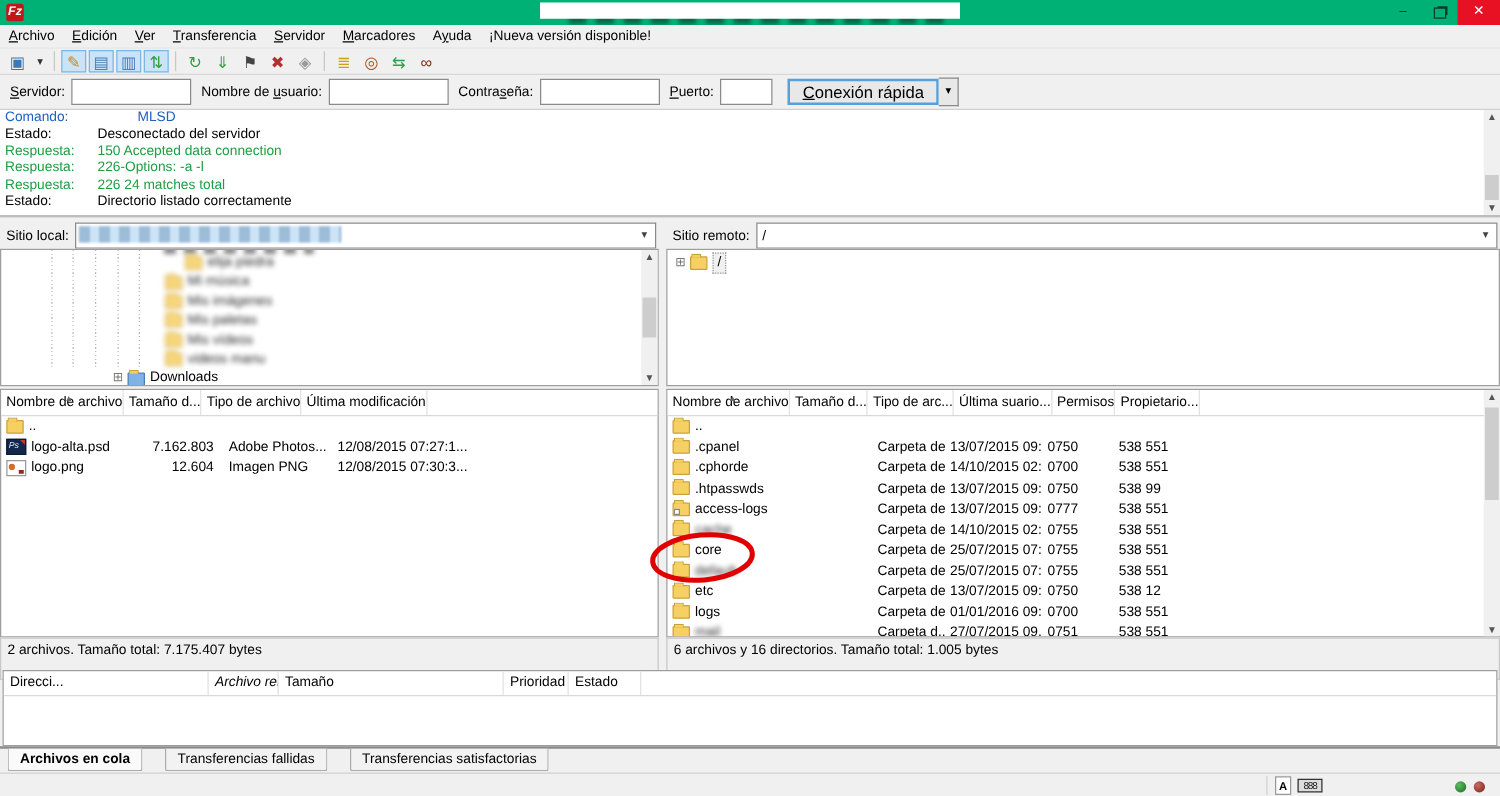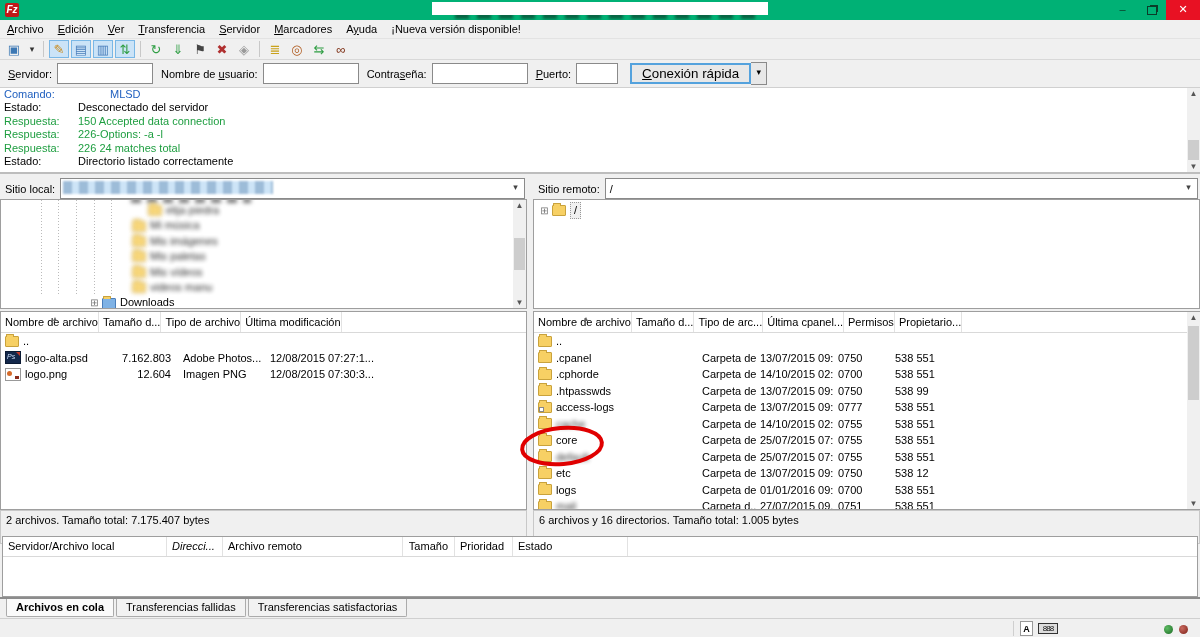--- a/index.html
+++ b/index.html
@@ -110,21 +110,21 @@
   .q-header .col{padding-left:5px;border-right:1px solid #e2e2e2;box-sizing:border-box;white-space:nowrap;overflow:hidden;flex:none;}
   .q-header .col:nth-child(1){width:164px;}
   .q-header .col:nth-child(2){width:56px;font-style:italic;}
   .q-header .col:nth-child(3){width:180px;}
   .q-header .col:nth-child(4){width:52px;text-align:right;padding-right:6px;}
   .q-header .col:nth-child(5){width:58px;}
   .q-header .col:nth-child(6){width:115px;}
 
   
   .tabs{position:absolute;left:0;top:597px;width:1200px;height:20px;background:#f0f0f0;border-top:2px solid #8c8c8c;display:flex;align-items:flex-start;padding-left:6px;box-sizing:border-box;}
-  .tab{height:17px;line-height:16px;padding:0 9px;border:1px solid #ababab;border-top:none;background:#f2f2f2;margin-right:2px;border-radius:0 0 2px 2px;}
+  .tab{height:17px;line-height:16px;padding:0 9px;border:1px solid #ababab;border-top:none;background:#f2f2f2;margin-right:18px;border-radius:0 0 2px 2px;}
   .tab.active{font-weight:bold;background:#fafafa;}
 
   
   .statusbar{position:absolute;left:0;top:618px;width:1200px;height:19px;background:#f0f0f0;border-top:1px solid #d0d0d0;}
   .sb-sep{position:absolute;top:2px;width:1px;height:15px;background:#cfcfcf;}
   .sb-ascii{position:absolute;left:1020px;top:2px;width:13px;height:15px;background:#fff;border:1px solid #999;text-align:center;line-height:15px;font-size:9px;font-weight:bold;box-sizing:border-box;}
   .sb-speed{position:absolute;left:1038px;top:4px;width:20px;height:11px;background:#ddd;border:1px solid #333;color:#111;font-size:8px;line-height:10px;text-align:center;letter-spacing:-1px;box-sizing:border-box;}
   .sb-queue-text{position:absolute;left:1063px;top:20px;}
   .dot{position:absolute;top:6px;width:9px;height:9px;border-radius:50%;}
   .dot.green{left:1164px;background:radial-gradient(circle at 35% 35%,#5dbb63,#1c6b24);}
@@ -431,21 +431,21 @@
     <div class="listbox" style="left:0;top:133px;width:667px;height:199px;">
       <div class="list-header">
         <span class="sort-arrow" style="left:50px;">▴</span>
 
           <span class="col">Nombre de archivo</span>
 
           <span class="col">Tamaño d...</span>
 
           <span class="col">Tipo de arc...</span>
 
-          <span class="col">Última cpanel...</span>
+          <span class="col">Última suario...</span>
 
           <span class="col">Permisos</span>
 
           <span class="col">Propietario...</span>
 
       </div>
 
         <div class="row">
           <span class="cell r-name">
             <i class="fi icon-folder"></i>
@@ -588,21 +588,20 @@
     <div class="pane-status" style="left:0;top:332px;width:667px;">6 archivos y 16 directorios. Tamaño total: 1.005 bytes</div>
   </div>
 
   <svg class="red-circle" width="92" height="46">
     <ellipse cx="46" cy="23" rx="40" ry="18" fill="none" stroke="#e00000" stroke-width="4" transform="rotate(-5 46 23)"></ellipse>
   </svg>
 
   <div class="queue">
     <div class="q-header">
 
-        <span class="col">Servidor/Archivo local</span>
 
         <span class="col">Direcci...</span>
 
         <span class="col">Archivo remoto</span>
 
         <span class="col">Tamaño</span>
 
         <span class="col">Prioridad</span>
 
         <span class="col">Estado</span>

